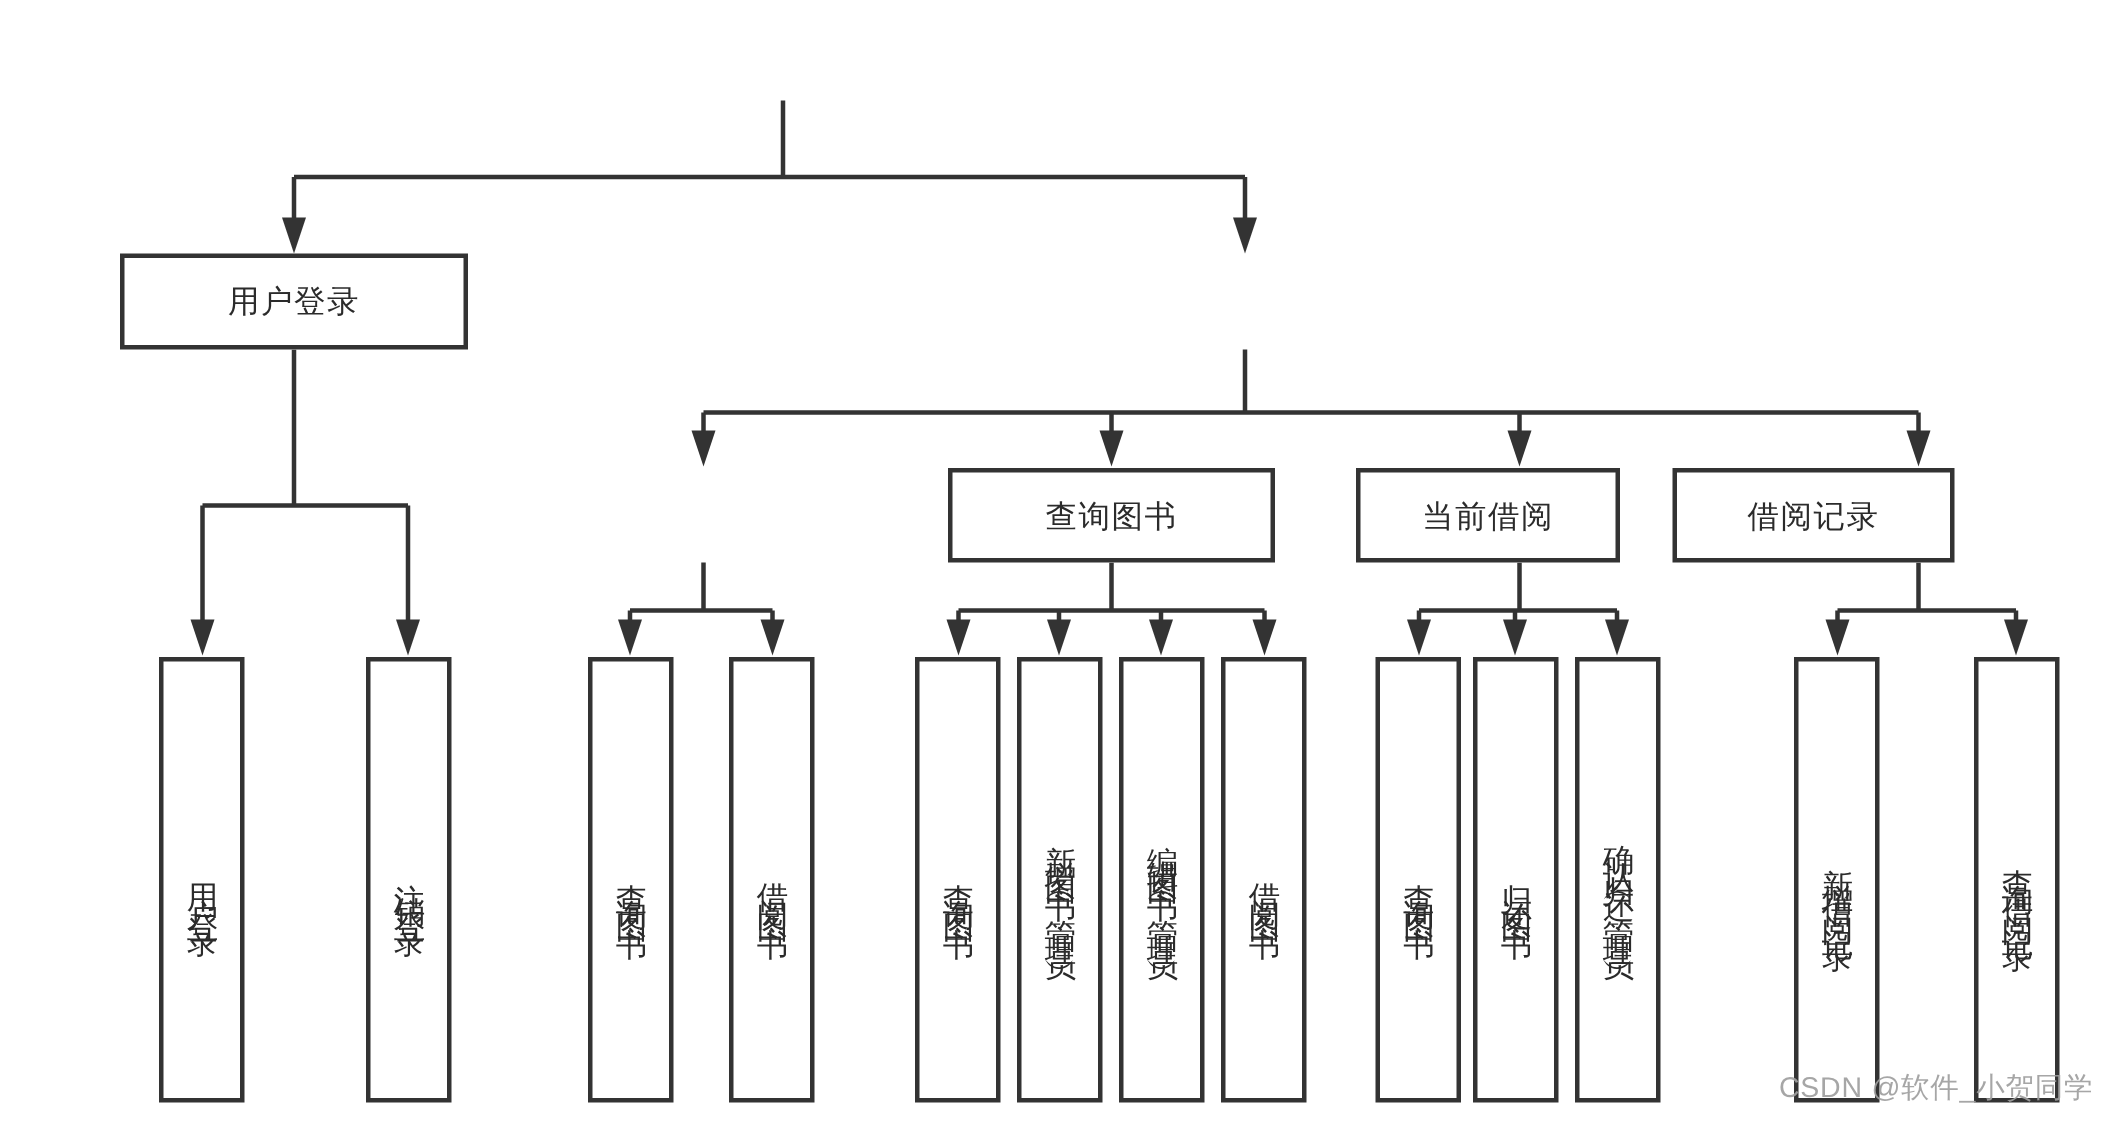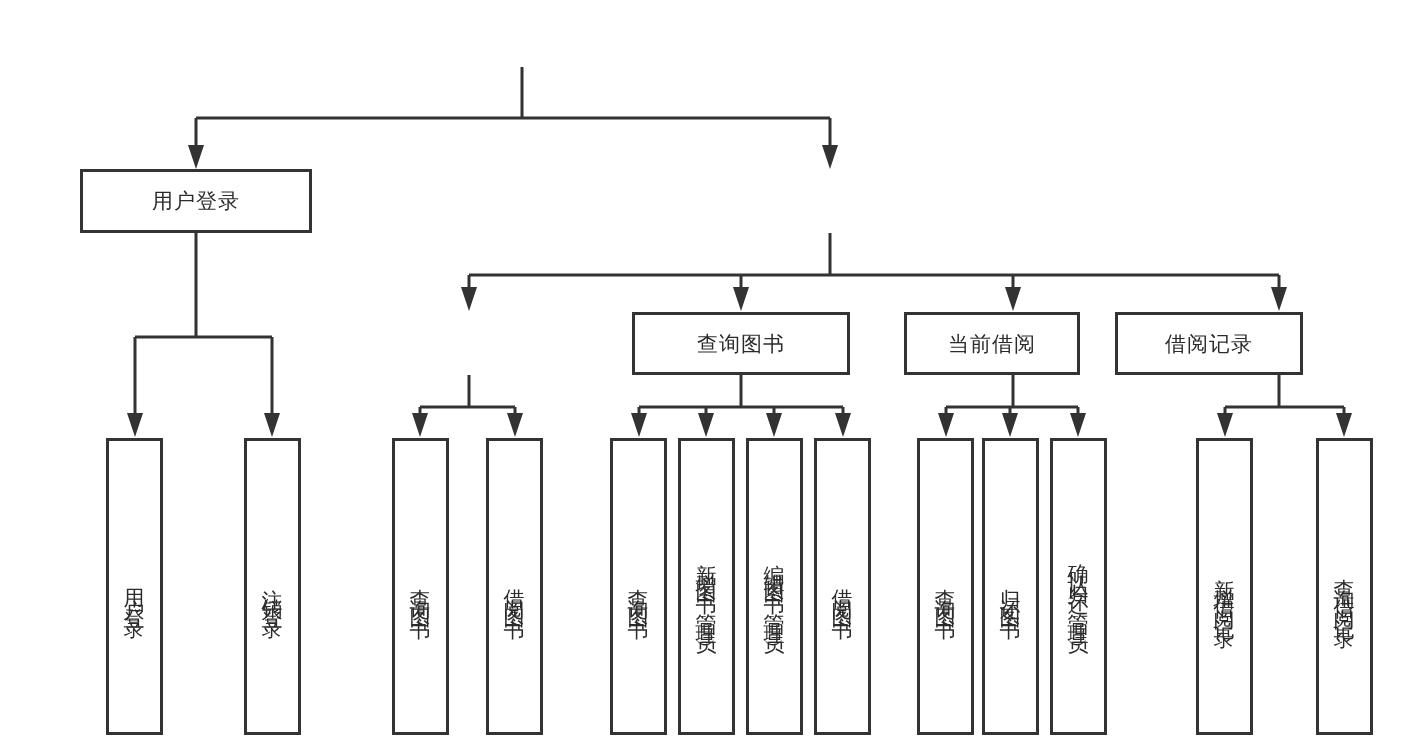--- a/index.html
+++ b/index.html
@@ -138,14 +138,15 @@
     <span class="vtext">确认归还（管理员）</span>
   </div>
 
   <div class="box vbox" style="left:1196px;top:438px;width:57px;height:297px">
     <span class="vtext">新增借阅记录</span>
   </div>
   <div class="box vbox" style="left:1316px;top:438px;width:57px;height:297px">
     <span class="vtext">查询借阅记录</span>
   </div>
 
+  <div class="watermark">CSDN @软件_小贺同学</div>
 
 </div>
 
 </body></html>

